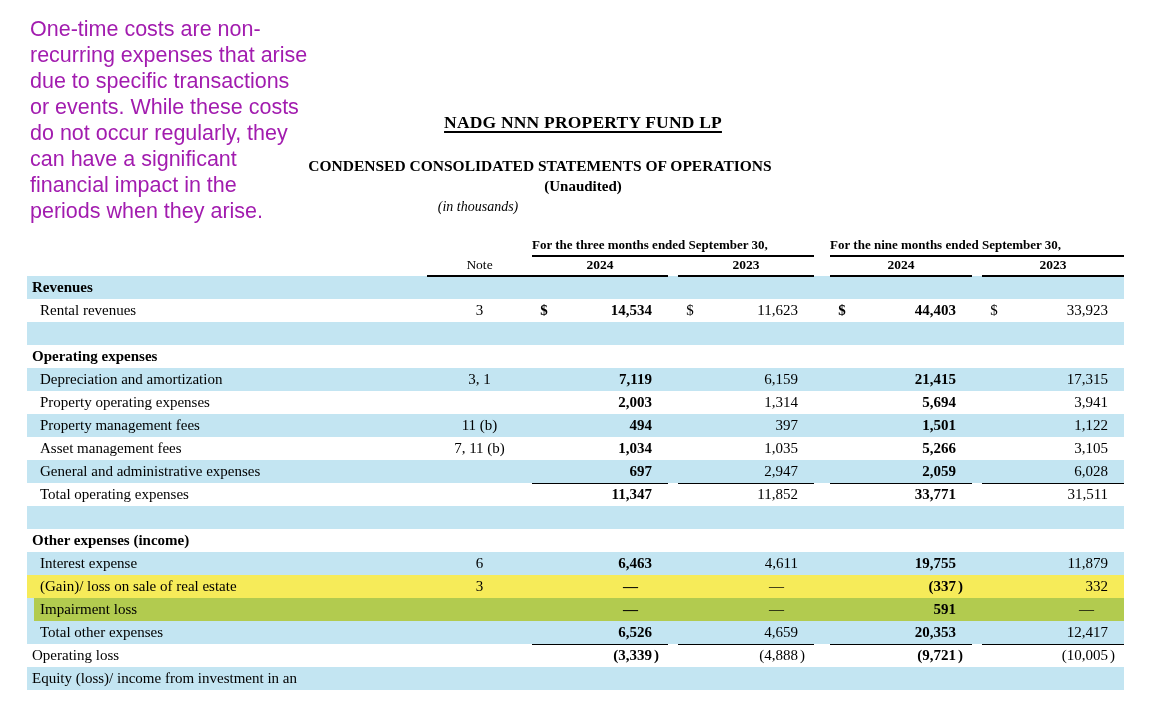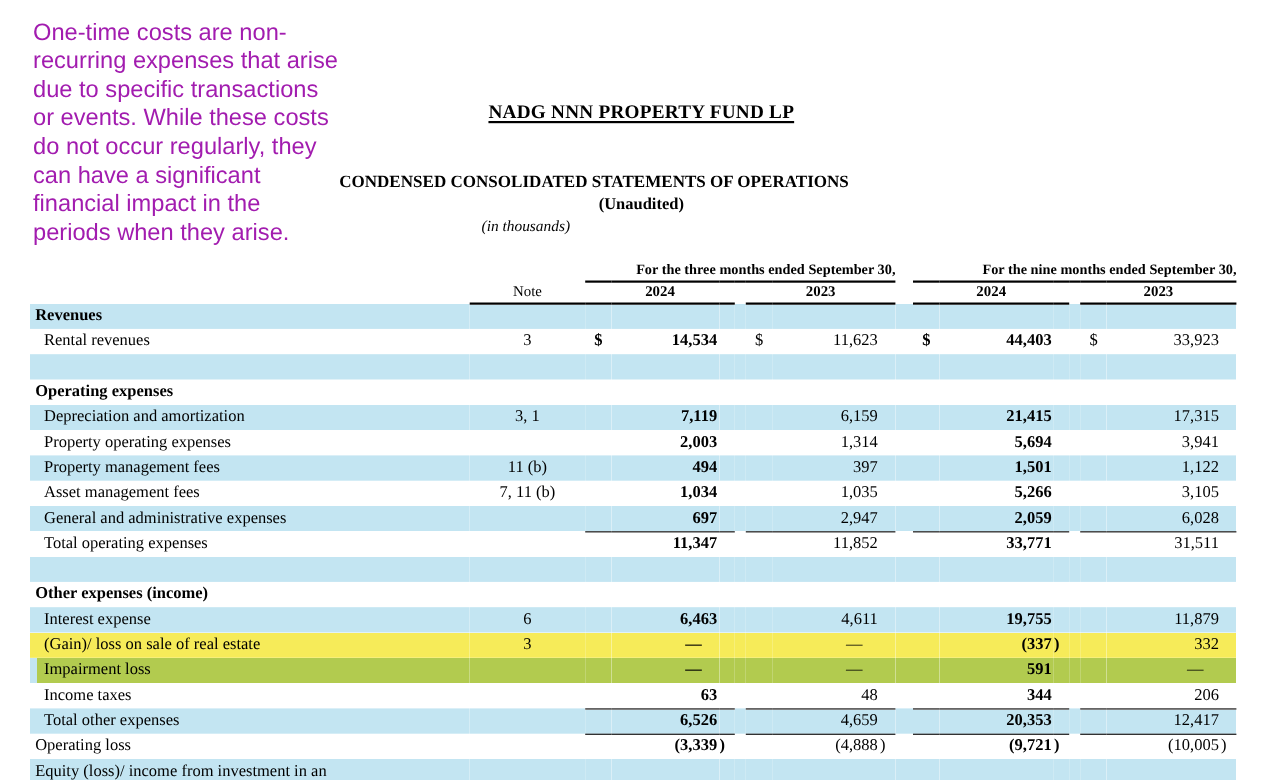--- a/index.html
+++ b/index.html
@@ -20,21 +20,21 @@
     width: 352px;
     font-family: "Liberation Sans", sans-serif;
     font-size: 21.5px;
     line-height: 26px;
     white-space: pre-line;
   }
 
   
   .doc-title {
     position: absolute;
-    top: 91px; left: 0;
+    top: 112px; left: 0;
     width: 1166px;
     text-align: center;
     font-size: 17.5px;
     font-weight: bold;
     letter-spacing: 0.2px;
   }
   .doc-title .u { text-decoration: underline; text-decoration-thickness: 1.5px; text-underline-offset: 3px; }
   .doc-sub1 {
     position: absolute;
     top: 157px; left: 0;
@@ -66,21 +66,21 @@
     left: 27px;
     top: 237px;
     width: 1097px;
     border-collapse: collapse;
     table-layout: fixed;
     font-size: 15px;
   }
   th, td { padding: 0; white-space: nowrap; overflow: hidden; }
   thead tr { height: 19px; }
   thead th { font-size: 13px; font-weight: bold; vertical-align: bottom; padding-bottom: 2px; }
-  th.gh { border-bottom: 2px solid #000; text-align: right; }
+  th.gh { border-bottom: 2px solid #000; text-align: left; }
   th.yh { border-bottom: 2px solid #000; text-align: center; font-size: 13.5px; }
   th.nh { border-bottom: 2px solid #000; text-align: center; font-weight: normal; font-size: 13.5px; }
 
   tbody tr { height: 23px; }
   tbody td { vertical-align: middle; }
   .c-label { padding-left: 5px; }
   .c-label.ind { padding-left: 13px; }
   .b { font-weight: bold; }
   .c-note { text-align: center; }
   .c-cur { text-align: center; }
@@ -444,39 +444,20 @@
         <td class="c-par"></td>
         <td class="c-gap"></td>
         <td class="c-cur b"></td>
         <td class="c-val b">591</td>
         <td class="c-par b"></td>
         <td class="c-gap"></td>
         <td class="c-cur"></td>
         <td class="c-val dash">—</td>
         <td class="c-par"></td>
       </tr>
-      <tr class="r-white">
-        <td class="c-label ind">Income taxes</td>
-        <td class="c-note"></td>
-        <td class="c-cur b ul"></td>
-        <td class="c-val b ul">63</td>
-        <td class="c-par b ul"></td>
-        <td class="c-gap"></td>
-        <td class="c-cur ul"></td>
-        <td class="c-val ul">48</td>
-        <td class="c-par ul"></td>
-        <td class="c-gap"></td>
-        <td class="c-cur b ul"></td>
-        <td class="c-val b ul">344</td>
-        <td class="c-par b ul"></td>
-        <td class="c-gap"></td>
-        <td class="c-cur ul"></td>
-        <td class="c-val ul">206</td>
-        <td class="c-par ul"></td>
-      </tr>
       <tr class="r-blue">
         <td class="c-label ind">Total other expenses</td>
         <td class="c-note"></td>
         <td class="c-cur b ul"></td>
         <td class="c-val b ul">6,526</td>
         <td class="c-par b ul"></td>
         <td class="c-gap"></td>
         <td class="c-cur ul"></td>
         <td class="c-val ul">4,659</td>
         <td class="c-par ul"></td>

